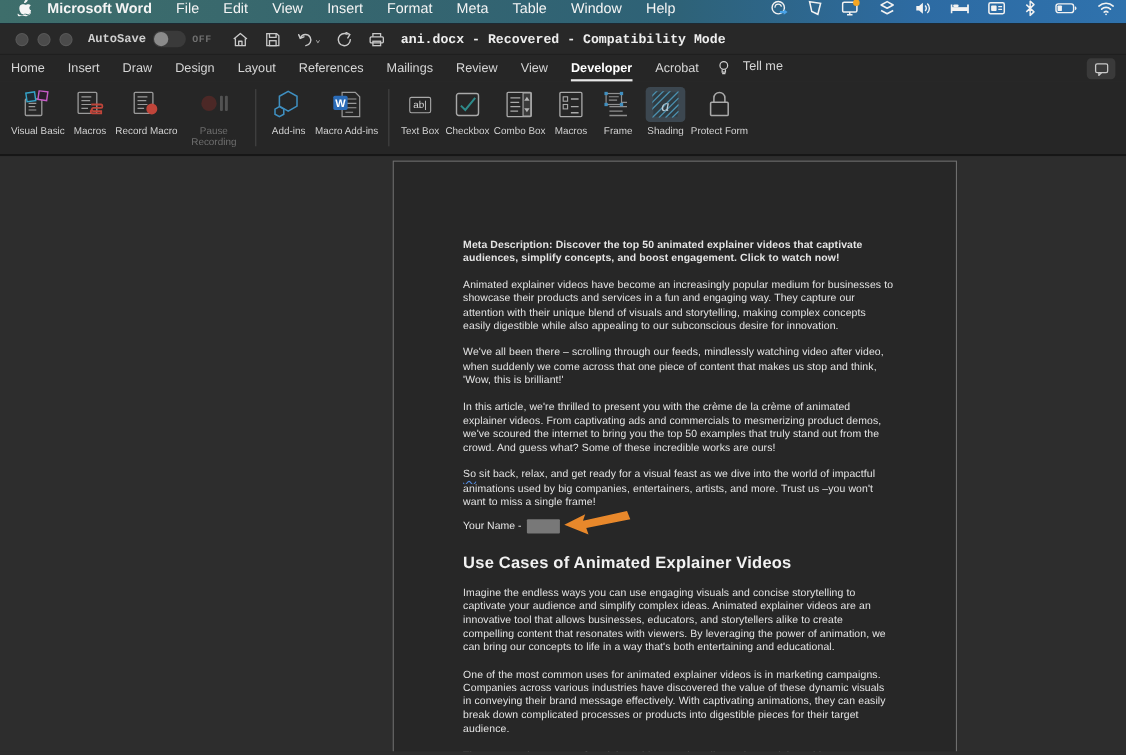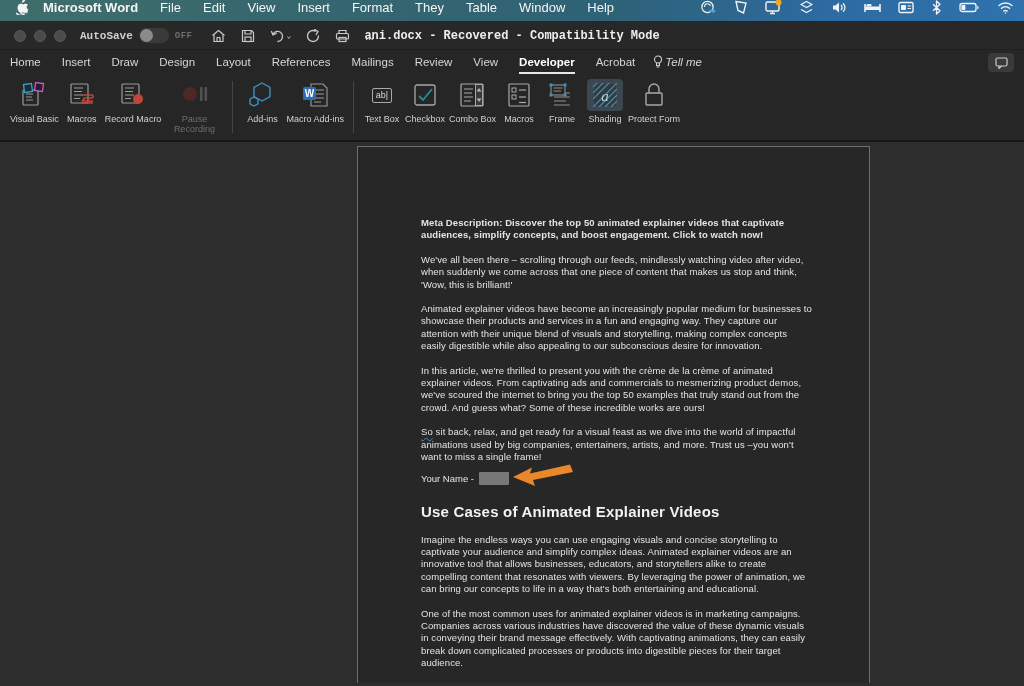--- a/index.html
+++ b/index.html
@@ -33,22 +33,22 @@
   .chev { font-size:8px; color:#c9c9c9; }
   .doc-title { position:absolute; left:50%; top:50%; transform:translate(-50%,-50%);
     color:#eeeeee; font-size:12px; font-weight:bold; white-space:nowrap; }
 
   
   .tabrow { height:24px; background:#262626; display:flex; align-items:flex-end;
     padding:0 10px 0 10px; }
   .tabs { display:flex; gap:21px; align-items:center; }
   .tab { font-size:11.5px; color:#d6d6d6; padding-bottom:6px; white-space:nowrap; }
   .tab.active { color:#ffffff; font-weight:bold; border-bottom:2px solid #e8e8e8; padding-bottom:4px; }
-  .tellme { display:flex; align-items:center; gap:2px; margin-left:18px; color:#d6d6d6;
-    font-size:11.5px; padding-bottom:5px;font-style:italic; }
+  .tellme { display:flex; align-items:flex-start; gap:12px; margin-left:18px; color:#d6d6d6;
+    font-size:11.5px; padding-bottom:5px; }
   .comment-btn { margin-left:auto; width:26px; height:19px; background:#3a3a3a; border-radius:4px;
     display:flex; align-items:center; justify-content:center; margin-bottom:2px; }
 
   
   .ribbon { height:68px; background:#262626; display:flex; align-items:flex-start;
     padding:5px 6px 0 8px; border-bottom:2px solid #161616; }
   .rbtn { display:flex; flex-direction:column; align-items:center; margin:0 2px; min-width:38px; }
   .rbtn .ric { height:32px; display:flex; align-items:center; justify-content:center; padding:2px 6px; border-radius:4px; }
   .rbtn .rlabel { font-size:9px; line-height:10px; color:#d2d2d2; text-align:center; margin-top:3px;
     max-width:58px; }
@@ -86,21 +86,21 @@
         <path fill="#f5f5f5" d="M6.4 4.3c1.2 0 2.1.7 2.7.7.6 0 1.7-.8 3-.8.5 0 2 .1 2.9 1.5-2.4 1.4-2 4.6.4 5.5-.3.9-.5 1.3-1 2.1-.7 1.1-1.6 2.4-2.8 2.4-1.1 0-1.4-.7-2.8-.7-1.4 0-1.8.7-2.8.7-1.2 0-2.1-1.2-2.8-2.3C1.7 11.2 1.4 7.3 3 5.6c.8-.9 2.2-1.3 3.4-1.3z" transform="scale(0.8) translate(0,0.5)"></path>
       </svg>
   </span>
   <div class="menu-items">
     <span class="menu-item app">Microsoft Word</span>
     <span class="menu-item">File</span>
     <span class="menu-item">Edit</span>
     <span class="menu-item">View</span>
     <span class="menu-item">Insert</span>
     <span class="menu-item">Format</span>
-    <span class="menu-item">They</span>
+    <span class="menu-item">Meta</span>
     <span class="menu-item">Table</span>
     <span class="menu-item">Window</span>
     <span class="menu-item">Help</span>
   </div>
   <div class="menu-status">
     <span>
         <svg width="17" height="15" viewBox="0 0 17 15" fill="none" stroke="#f2f2f2" stroke-width="1.3">
           <circle cx="7.5" cy="7" r="5.6"></circle>
           <path d="M4.5 7c0-2.2 1.6-3.3 3-3.3 1.5 0 2.6 1 2.9 2.3" stroke-width="1.1"></path>
           <path d="M9 11 L14 11" stroke="#4aa3e8" stroke-width="2"></path>
@@ -401,22 +401,22 @@
         </svg>
       </span>
     <span class="rlabel">Protect Form</span>
   </div>
 
 </div>
 
 <div class="canvas">
   <div class="page">
     <p class="bold">Meta Description: Discover the top 50 animated explainer videos that captivate audiences, simplify concepts, and boost engagement. Click to watch now!</p>
+    <p>Animated explainer videos have become an increasingly popular medium for businesses to showcase their products and services in a fun and engaging way. They capture our attention with their unique blend of visuals and storytelling, making complex concepts easily digestible while also appealing to our subconscious desire for innovation.</p>
     <p>We've all been there – scrolling through our feeds, mindlessly watching video after video, when suddenly we come across that one piece of content that makes us stop and think, 'Wow, this is brilliant!'</p>
-    <p>Animated explainer videos have become an increasingly popular medium for businesses to showcase their products and services in a fun and engaging way. They capture our attention with their unique blend of visuals and storytelling, making complex concepts easily digestible while also appealing to our subconscious desire for innovation.</p>
     <p>In this article, we're thrilled to present you with the crème de la crème of animated explainer videos. From captivating ads and commercials to mesmerizing product demos, we've scoured the internet to bring you the top 50 examples that truly stand out from the crowd. And guess what? Some of these incredible works are ours!</p>
     <p style="margin-bottom:7px;"><span class="squiggle">So</span><span> sit back, relax, and get ready for a visual feast as we dive into the world of impactful animations used by big companies, entertainers, artists, and more. Trust us –you won't want to miss a single frame!</span></p>
 
     <div class="yourname-row">
       <span>Your Name -</span>
       <span class="name-field"></span>
       <svg class="arrow-annot" width="62" height="28" viewBox="0 0 62 28">
         <path d="M1 14 L20 4.5 L18 10.5 L58 1.5 L61 9 L21 17 L23 23 Z" fill="#e8882b"></path>
       </svg>
     </div>

